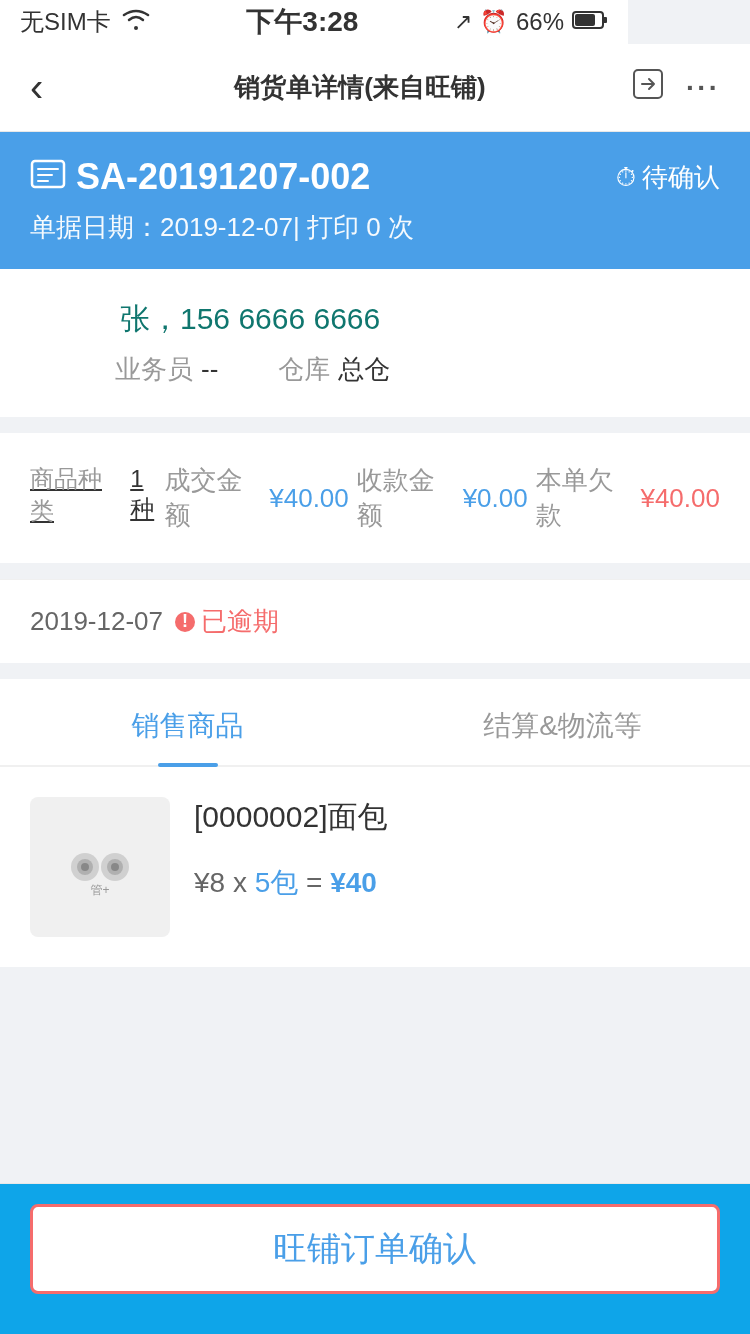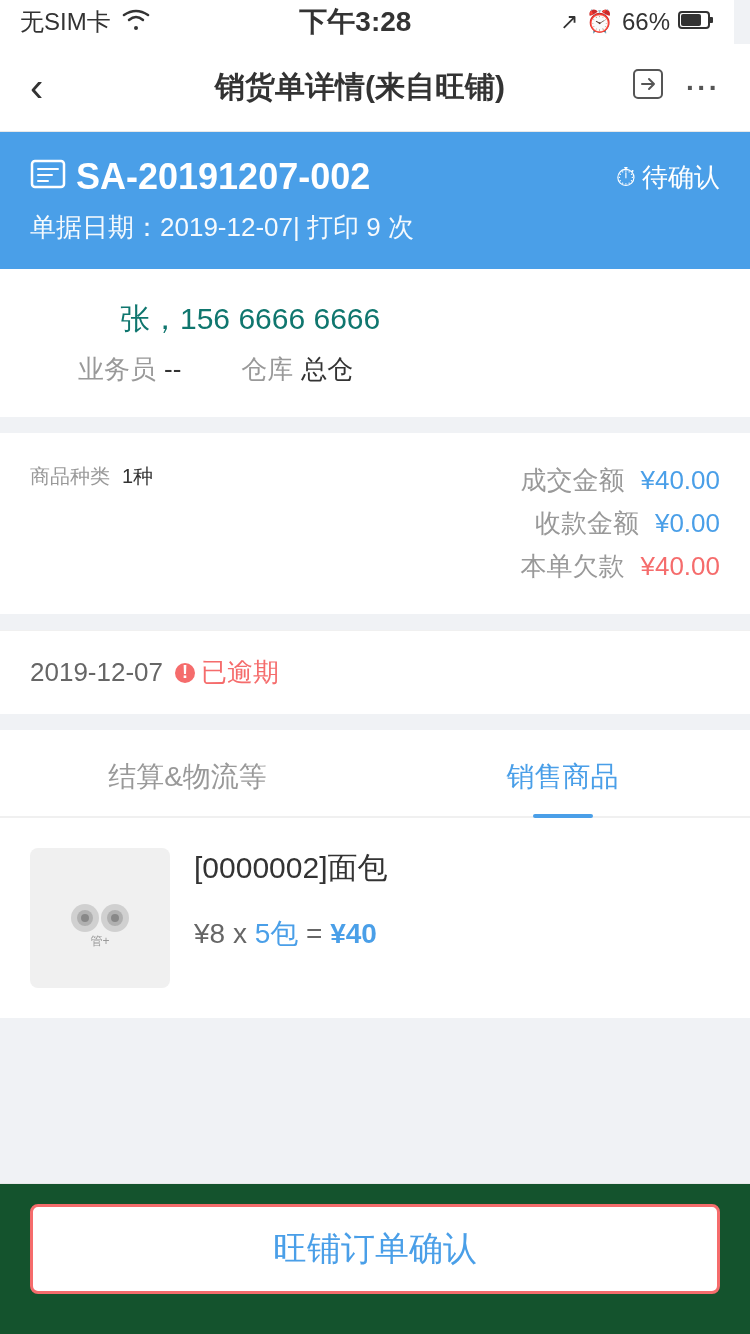--- a/index.html
+++ b/index.html
@@ -8,21 +8,21 @@
       width: 750px;
       min-height: 1334px;
       font-family: -apple-system, "PingFang SC", "Helvetica Neue", Arial, sans-serif;
       background: #f0f2f5;
       font-size: 28px;
       color: #333;
     }
 
     
     .status-bar {
-      width: 734px;
+      width: 628px;
       height: 44px;
       background: #fff;
       display: flex;
       align-items: center;
       justify-content: space-between;
       padding: 16px 20px;
       font-size: 24px;
       font-weight: 500;
     }
     .status-left { display: flex; align-items: center; gap: 10px; }
@@ -40,21 +40,21 @@
       padding: 0 30px;
       border-bottom: 1px solid #e8e8e8;
     }
     .nav-back {
       font-size: 36px;
       color: #333;
       cursor: pointer;
       width: 60px;
     }
     .nav-title {
-      font-size: 30px;
+      font-size: 26px;
       font-weight: 600;
       color: #333;
       flex: 1;
       text-align: center;
     }
     .nav-actions {
       display: flex;
       align-items: center;
       gap: 20px;
     }
@@ -124,21 +124,21 @@
     }
     .customer-info {
       font-size: 30px;
       color: #0f766e;
       margin-left: 90px;
       margin-bottom: 12px;
     }
     .customer-meta {
       display: flex;
       align-items: flex-end;
-      margin-left: 48px;
+      margin-left: 85px;
       font-size: 26px;
       color: #666;
       gap: 60px;
     }
     .meta-item {
       display: flex;
       align-items: center;
       gap: 8px;
     }
     .meta-label { color: #999; }
@@ -150,27 +150,28 @@
       padding: 30px;
       margin-bottom: 16px;
       display: flex;
       align-items: flex-start;
       justify-content: space-between;
     }
     .summary-left {
       display: flex;
       align-items: center;
       gap: 12px;
-      font-size: 20px;
+      font-size: 24px;
+      text-decoration: underline;
     }
     .summary-label { color: #999; }
     .summary-value { color: #333; font-weight: 500; }
     .summary-right {
       display: flex;
-      flex-direction: column;
+      flex-direction: row;
       align-items: flex-end;
       gap: 8px;
       font-size: 26px;
     }
     .summary-row {
       display: flex;
       align-items: center;
       gap: 16px;
     }
     .summary-row-label { color: #999; }
@@ -284,21 +285,21 @@
       height: 200px;
       background: #f0f2f5;
     }
 
     
     .bottom-bar {
       position: fixed;
       bottom: 0;
       left: 0;
       width: 750px;
-      background: #14532d;
+      background: #0ea5e9;
       padding: 20px 30px 40px;
       border-top: 1px solid #e8e8e8;
     }
     .confirm-btn {
       width: 100%;
       height: 90px;
       border: 3px solid #f56c6c;
       border-radius: 8px;
       background: #fff;
       color: #4a9fe8;
@@ -363,21 +364,21 @@
         </svg>
       </span>
       <span>SA-20191207-002</span>
     </div>
     <div class="status-badge">
       <span>⏱</span>
       <span>待确认</span>
     </div>
   </div>
   <div class="order-date">
-    <span>单据日期：</span><span>2019-12-07</span><span>| 打印 9 次</span>
+    <span>单据日期：</span><span>2019-12-07</span><span>| 打印 0 次</span>
   </div>
 </div>
 
 <div class="customer-section section">
   <div class="customer-info">张，156 6666 6666</div>
   <div class="customer-meta">
     <div class="meta-item">
       <span class="meta-label">业务员</span>
       <span class="meta-value">--</span>
     </div>
@@ -412,26 +413,26 @@
 <div class="due-section section">
   <span>2019-12-07</span>
   <div class="overdue-badge">
     <div class="overdue-dot">!</div>
     <span>已逾期</span>
   </div>
 </div>
 
 <div class="tabs-section section">
   <div class="tabs-header">
-    <div class="tab-item inactive">
-      <span>结算&amp;物流等</span>
-    </div>
     <div class="tab-item active">
       <span>销售商品</span>
       <div class="tab-underline"></div>
+    </div>
+    <div class="tab-item inactive">
+      <span>结算&amp;物流等</span>
     </div>
   </div>
 
   <div class="product-item">
     <div class="product-thumb">
       <svg width="100" height="70" viewBox="0 0 100 70">
 
         <circle cx="35" cy="35" r="14" fill="#d0d0d0"></circle>
         <circle cx="65" cy="35" r="14" fill="#d0d0d0"></circle>
         <circle cx="35" cy="35" r="8" fill="#b0b0b0"></circle>

